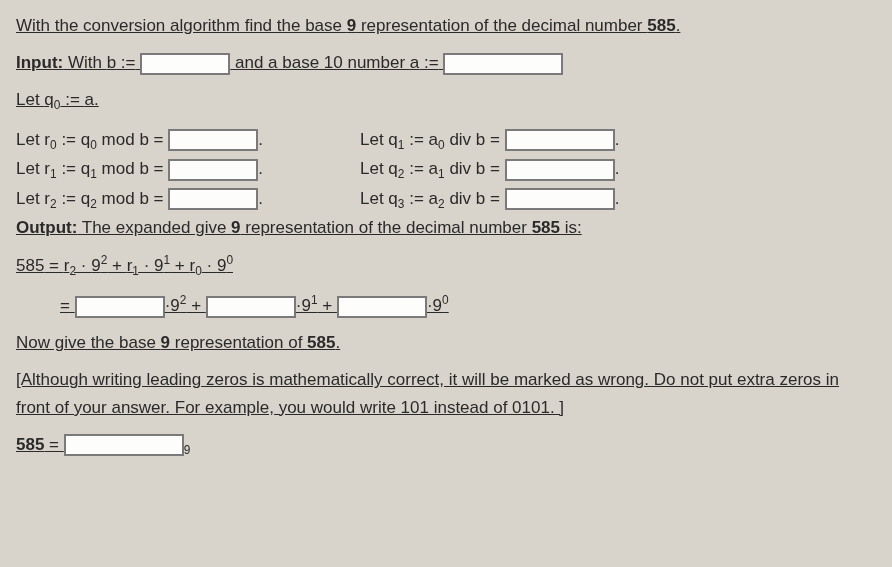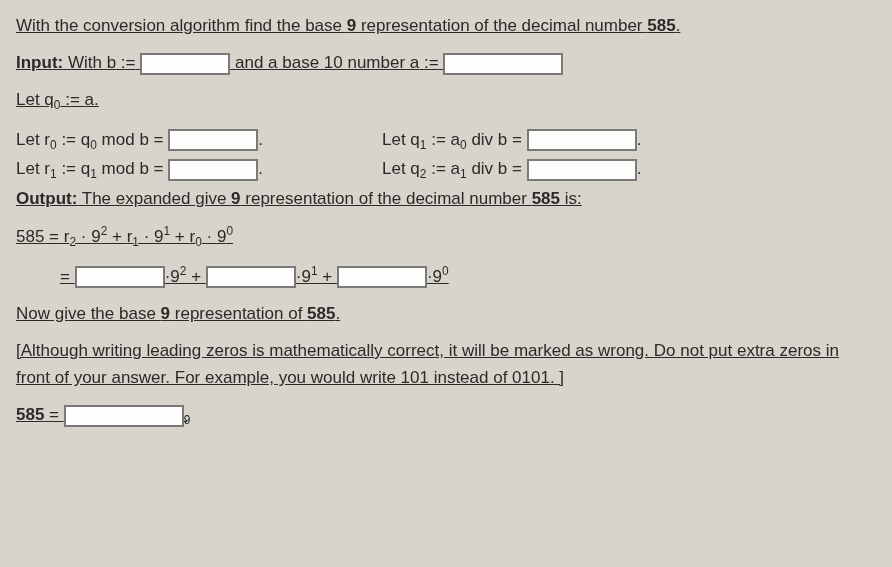--- a/index.html
+++ b/index.html
@@ -25,21 +25,21 @@
       height: 22px;
       vertical-align: middle;
       box-sizing: border-box;
     }
     .w-small { width: 90px; }
     .w-med { width: 120px; }
     .w-med2 { width: 110px; }
     .bold { font-weight: bold; }
     sub { font-size: 0.7em; vertical-align: sub; }
     sup { font-size: 0.7em; vertical-align: super; }
-    .row-pair { display: flex; gap: 26px; align-items: center; }
+    .row-pair { display: flex; gap: 4px; align-items: center; }
     .col-left { width: 340px; }
     .section { }
     .indent-line { padding-left: 44px; }
   </style>
 </head>
 <body>
 
 <div class="line">
   <span>With the conversion algorithm find the base </span><span class="bold">9</span><span> representation of the decimal number </span><span class="bold">585</span><span>.</span>
 </div>
@@ -73,20 +73,28 @@
       <span>Let </span><span>r</span><sub>1</sub><span> := </span><span>q</span><sub>1</sub><span> mod </span><span>b</span><span> =</span>
       <span class="input-box w-small"></span><span>.</span>
     </div>
     <div>
       <span>Let </span><span>q</span><sub>2</sub><span> := </span><span>a</span><sub>1</sub><span> div </span><span>b</span><span> =</span>
       <span class="input-box w-med2"></span><span>.</span>
     </div>
   </div>
 
   <div class="row-pair">
+    <div class="col-left">
+      <span>Let </span><span>r</span><sub>2</sub><span> := </span><span>q</span><sub>2</sub><span> mod </span><span>b</span><span> =</span>
+      <span class="input-box w-small"></span><span>.</span>
+    </div>
+    <div>
+      <span>Let </span><span>q</span><sub>3</sub><span> := </span><span>a</span><sub>2</sub><span> div </span><span>b</span><span> =</span>
+      <span class="input-box w-med2"></span><span>.</span>
+    </div>
   </div>
 </div>
 
 <div class="line section">
   <span class="bold">Output:</span><span> The expanded give </span><span class="bold">9</span><span> representation of the decimal number </span><span class="bold">585</span><span> is:</span>
 </div>
 
 <div class="line">
   <span>585</span><span> = </span><span>r</span><sub>2</sub><span> · </span><span>9</span><sup>2</sup><span> + </span><span>r</span><sub>1</sub><span> · </span><span>9</span><sup>1</sup><span> + </span><span>r</span><sub>0</sub><span> · </span><span>9</span><sup>0</sup>
 </div>

